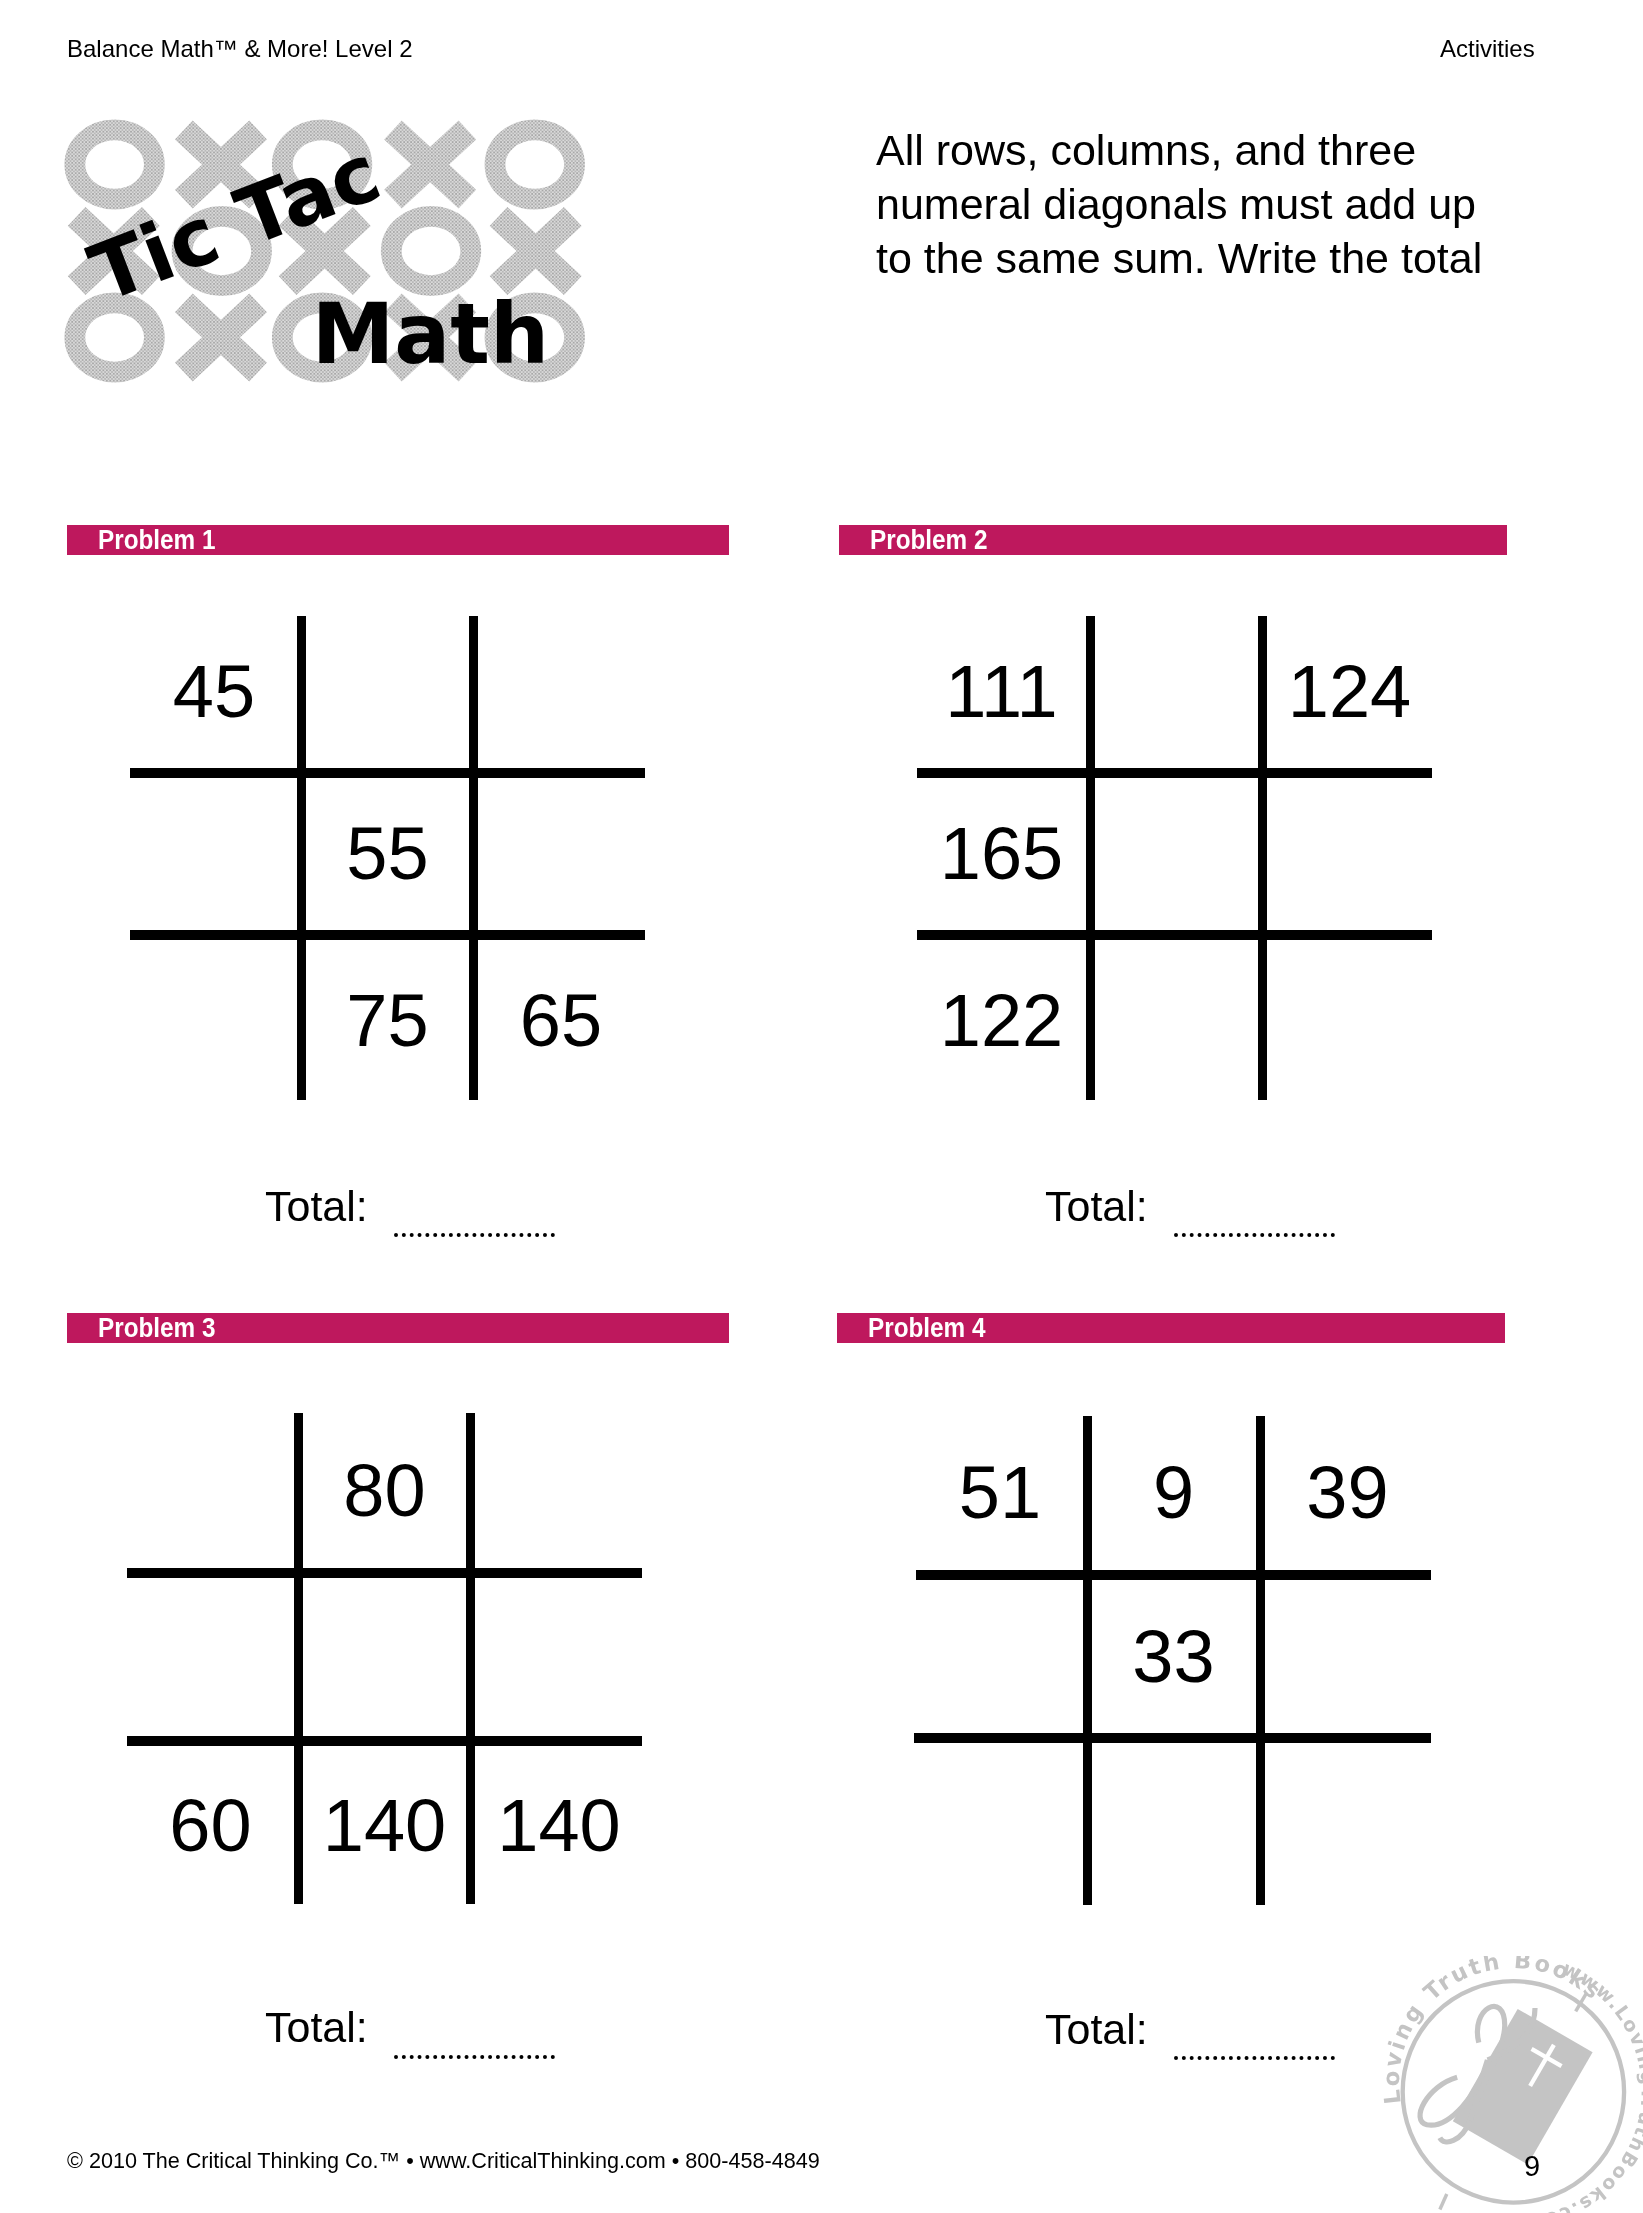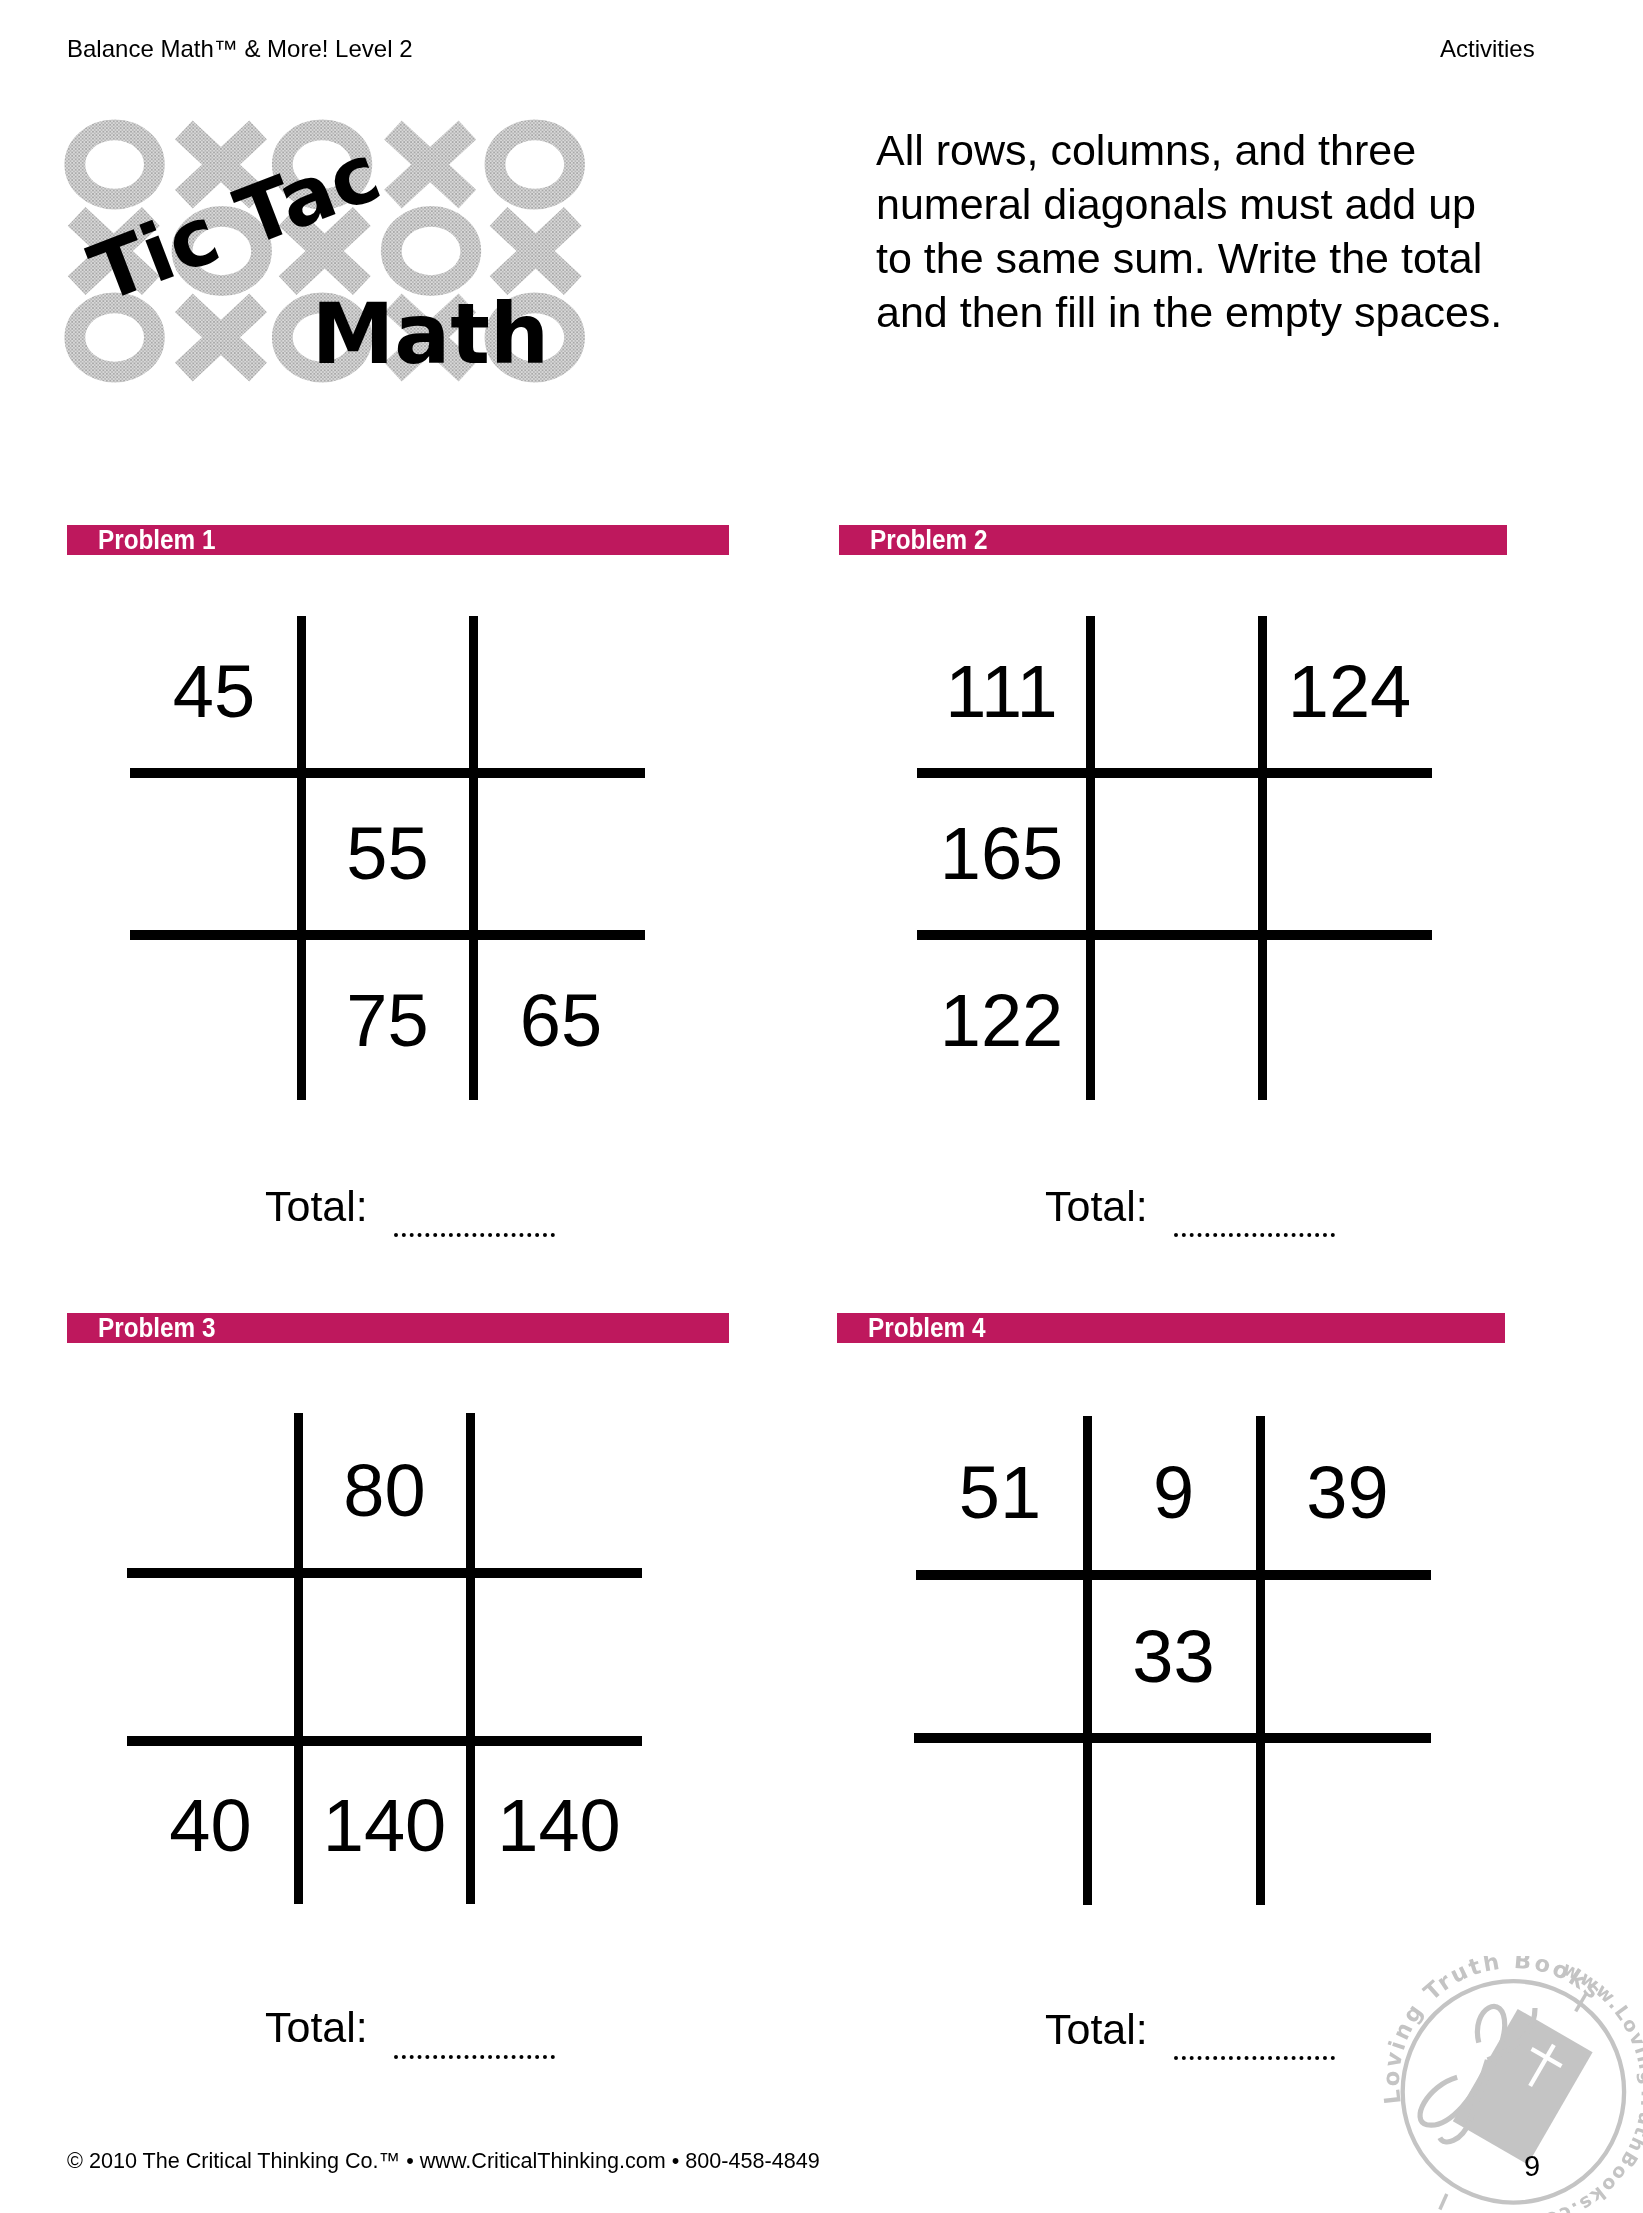--- a/index.html
+++ b/index.html
@@ -72,21 +72,20 @@
       <text x="0" y="0" font-size="92" transform="translate(50,215) rotate(-21)">Tic Tac</text>
       <text x="0" y="0" font-size="96" transform="translate(290,285)">Math</text>
     </g>
   </svg>
 </div>
 
 <div class="abs instr">
   <div>All rows, columns, and three</div>
   <div>numeral diagonals must add up</div>
   <div>to the same sum.  Write the total</div>
-  <div>and then fill in the empty spaces.</div>
 </div>
 
 <div>
   <div class="bar" style="left:67px; top:525px; width:662px;">
     <span>Problem 1</span>
   </div>
   <div>
     <div class="vline" style="left:297px; top:616px; height:484px;"></div>
     <div class="vline" style="left:469px; top:616px; height:484px;"></div>
     <div class="hline" style="left:130px; top:768px; width:515px;"></div>
@@ -145,21 +144,21 @@
     <div class="hline" style="left:127px; top:1736px; width:515px;"></div>
 
     <div class="cell" style="left:127px; top:1413px; width:167px; height:155px;"></div>
     <div class="cell" style="left:303px; top:1413px; width:163px; height:155px;">80</div>
     <div class="cell" style="left:475px; top:1413px; width:168px; height:155px;"></div>
 
     <div class="cell" style="left:127px; top:1578px; width:167px; height:158px;"></div>
     <div class="cell" style="left:303px; top:1578px; width:163px; height:158px;"></div>
     <div class="cell" style="left:475px; top:1578px; width:168px; height:158px;"></div>
 
-    <div class="cell" style="left:127px; top:1747px; width:167px; height:157px;">40</div>
+    <div class="cell" style="left:127px; top:1747px; width:167px; height:157px;">60</div>
     <div class="cell" style="left:303px; top:1747px; width:163px; height:157px;">140</div>
     <div class="cell" style="left:475px; top:1747px; width:168px; height:157px;">140</div>
   </div>
   <div class="total-label" style="left:265px; top:2006px;">Total:</div>
   <div class="dots" style="left:394px; top:2055px;"></div>
 </div>
 
 <div>
   <div class="bar" style="left:837px; top:1313px; width:668px;padding-left:12px;">
     <span>Problem 4</span>

